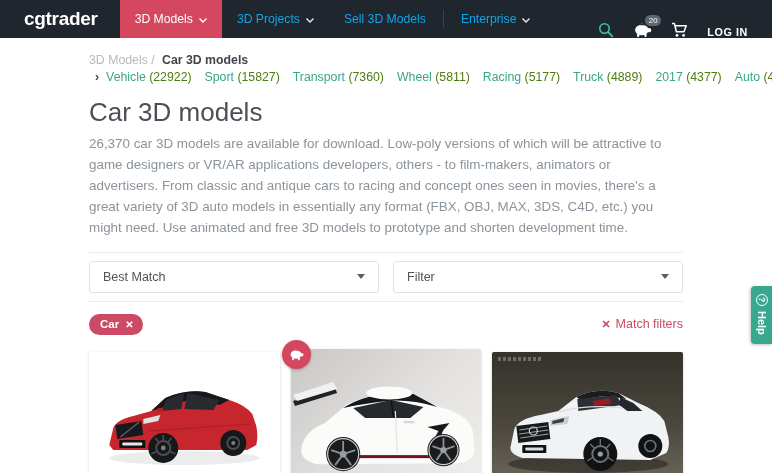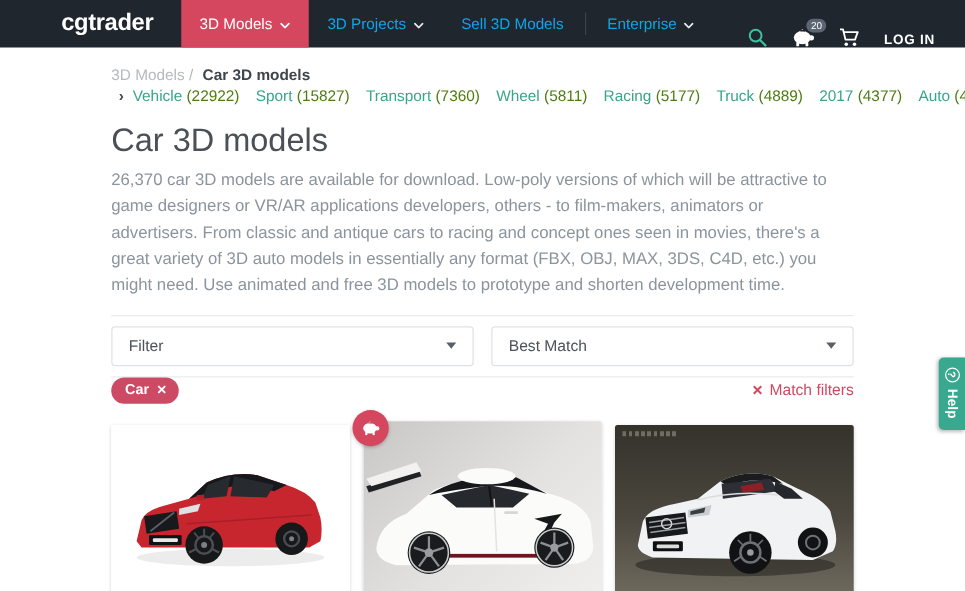--- a/index.html
+++ b/index.html
@@ -1,20 +1,20 @@
 <!DOCTYPE html>
 <html><head>
 <meta charset="utf-8">
 <style>
   * { margin:0; padding:0; box-sizing:border-box; }
   html,body { width:772px; height:473px; overflow:hidden; background:#fff;
     font-family:"Liberation Sans", sans-serif; }
 
   
-  .header { height:38px; background:#20262e; display:flex; align-items:stretch;padding-left:25px; }
+  .header { height:38px; background:#20262e; display:flex; align-items:stretch; }
   .logo { color:#fff; font-size:19px; font-weight:700; letter-spacing:-.3px;
     display:flex; align-items:center; padding:0 22px 0 24px; }
   .nav { display:flex; align-items:stretch; }
   .nav-item { display:flex; align-items:center; gap:6px; padding:0 15px;
     color:#0ea5e9; font-size:12.2px; cursor:pointer; }
   .nav-item.active { background:#d5475e; color:#fff; }
   .nav-divider { width:1px; background:#3a414b; margin:10px 2px; }
   .header-right { margin-left:auto; display:flex; align-items:flex-end; gap:19px; padding-right:24px; }
   .icon-btn { position:relative; display:flex; align-items:center; cursor:pointer; }
   .notif-badge { position:absolute; top:-7px; right:-9px; background:#5c6672; color:#fff;
@@ -34,21 +34,21 @@
   .desc { font-size:13.4px; line-height:1.56; color:#8b949c; }
 
   .filter-section { margin-top:13px; border-top:1px solid #e9ebed; border-bottom:1px solid #e9ebed;
     padding:8px 0; display:flex; gap:14px; }
   .select-box { flex:1; height:32px; background:#fff; border:1px solid #dfe2e5; border-radius:3px;
     display:flex; align-items:center; justify-content:space-between; padding:0 13px;
     font-size:12.5px; color:#4d5358; cursor:pointer; }
   .select-arrow { width:0; height:0; border-left:4px solid transparent; border-right:4px solid transparent;
     border-top:5px solid #5a6066; }
 
-  .chip-row { display:flex; justify-content:space-between; align-items:center; }
+  .chip-row { margin-top:12px; display:flex; justify-content:space-between; align-items:center; }
   .chip { background:#cc4a63; color:#fff; height:21px; border-radius:11px; padding:0 9px 0 11px;
     display:inline-flex; align-items:center; gap:6px; font-size:11.5px; font-weight:600; cursor:pointer; }
   .chip-x { font-size:10px; font-weight:700; }
   .reset { color:#cc4a63; font-size:12.5px; display:flex; align-items:center; gap:5px; cursor:pointer; }
   .reset-x { font-weight:700; font-size:11px; }
 
   
   .cards { margin-top:17px; display:flex; gap:11px; align-items:flex-start; }
   .card { width:190.6px; background:#fff; border-radius:2px; box-shadow:0 1px 3px rgba(0,0,0,.18);
     position:relative; }
@@ -142,25 +142,25 @@
     <span>/</span>
     <span class="crumb-current">Car 3D models</span>
     <span class="crumb-chev">›</span><a class="cat-link"><span class="cat-label">Vehicle</span> <span class="cat-count">(22922)</span></a><a class="cat-link"><span class="cat-label">Sport</span> <span class="cat-count">(15827)</span></a><a class="cat-link"><span class="cat-label">Transport</span> <span class="cat-count">(7360)</span></a><a class="cat-link"><span class="cat-label">Wheel</span> <span class="cat-count">(5811)</span></a><a class="cat-link"><span class="cat-label">Racing</span> <span class="cat-count">(5177)</span></a><a class="cat-link"><span class="cat-label">Truck</span> <span class="cat-count">(4889)</span></a><a class="cat-link"><span class="cat-label">2017</span> <span class="cat-count">(4377)</span></a><a class="cat-link"><span class="cat-label">Auto</span> <span class="cat-count">(4060)</span></a>
   </div>
 
   <h1 class="page-title">Car 3D models</h1>
   <p class="desc">26,370 car 3D models are available for download. Low-poly versions of which will be attractive to game designers or VR/AR applications developers, others - to film-makers, animators or advertisers. From classic and antique cars to racing and concept ones seen in movies, there's a great variety of 3D auto models in essentially any format (FBX, OBJ, MAX, 3DS, C4D, etc.) you might need. Use animated and free 3D models to prototype and shorten development time.</p>
 
   <div class="filter-section">
     <div class="select-box">
+      <span>Best Match</span>
+      <span class="select-arrow"></span>
+    </div>
+    <div class="select-box">
       <span>Filter</span>
-      <span class="select-arrow"></span>
-    </div>
-    <div class="select-box">
-      <span>Best Match</span>
       <span class="select-arrow"></span>
     </div>
   </div>
 
   <div class="chip-row">
     <span class="chip">
       <span>Car</span>
       <span class="chip-x">✕</span>
     </span>
     <span class="reset">

